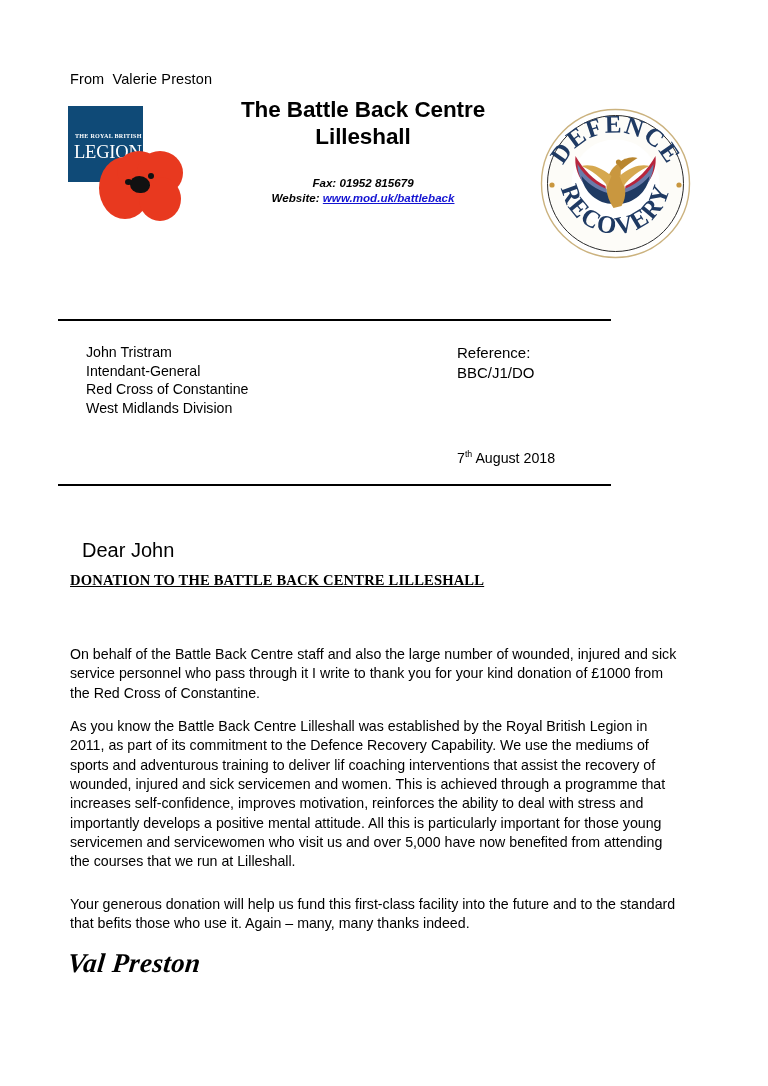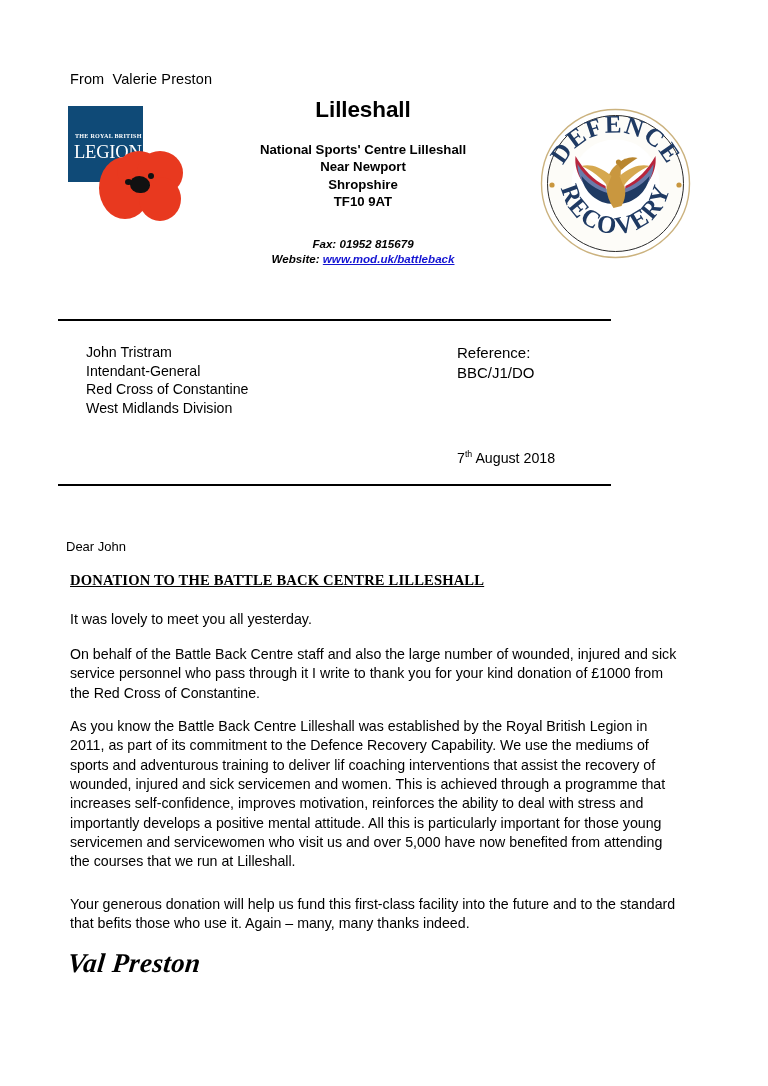--- a/index.html
+++ b/index.html
@@ -203,23 +203,23 @@
   }
   .date-line sup {
     font-size: 0.62em;
     vertical-align: super;
     text-align: right;
   }
 
   
   .salutation {
     position: absolute;
-    left: 66px;
+    left: 82px;
     top: 539px;
-    font-size: 13px;
+    font-size: 20px;
   }
   .subject {
     position: absolute;
     left: 70px;
     top: 572px;
     font-family: "Liberation Serif", serif;
     font-size: 14.6px;
     font-weight: bold;
     text-decoration: underline;
     letter-spacing: 0.15px;
@@ -264,27 +264,22 @@
       <div class="poppy-petal p-left"></div>
       <div class="poppy-petal p-mid"></div>
       <div class="poppy-petal p-right"></div>
       <div class="poppy-petal p-low"></div>
       <div class="poppy-centre"></div>
     </div>
   </div>
 
   <div class="centre-block">
     <div class="org-title">
+      <div>The Battle Back Centre</div>
       <div>Lilleshall</div>
-    </div>
-    <div class="org-address">
-      <div>National Sports' Centre Lilleshall</div>
-      <div>Near Newport</div>
-      <div>Shropshire</div>
-      <div>TF10 9AT</div>
     </div>
     <div class="contact-fax">Fax:  01952 815679</div>
     <div class="contact-web"><span>Website:</span> <span class="url">www.mod.uk/battleback</span></div>
   </div>
 
   <div class="dr-logo">
     <svg viewBox="0 0 155 155" width="155" height="155" aria-hidden="true">
       <defs>
         <path id="arcTop" d="M 20 84 A 57 57 0 0 1 135 84" fill="none"></path>
         <path id="arcBot" d="M 23 80 A 55 55 0 0 0 132 80" fill="none"></path>
@@ -336,20 +331,19 @@
   </div>
 
   <div class="date-line"><span>7</span><sup>th</sup><span> August 2018</span></div>
 
   <div class="rule rule-2"></div>
 
   <div class="salutation">Dear John</div>
 
   <div class="subject">DONATION TO THE BATTLE BACK CENTRE LILLESHALL</div>
 
-  <div class="para para-1">It was lovely to meet you all yesterday.</div>
   <div class="para para-2">On behalf of the Battle Back Centre staff and also the large number of wounded, injured and sick service personnel who pass through it I write to thank you for your kind donation of £1000 from the Red Cross of Constantine.</div>
   <div class="para para-3">As you know the Battle Back Centre Lilleshall was established by the Royal British Legion in 2011, as part of its commitment to the Defence Recovery Capability. We use the mediums of sports and adventurous training to deliver lif coaching interventions that assist the recovery of wounded, injured and sick servicemen and women.  This is achieved through a programme that increases self-confidence, improves motivation, reinforces the ability to deal with stress and importantly develops a positive mental attitude. All this is particularly important for those young servicemen and servicewomen who visit us and over 5,000 have now benefited from attending the courses that we run at Lilleshall.</div>
   <div class="para para-4">Your generous donation will help us fund this first-class facility into the future and to the standard that befits those who use it. Again – many, many thanks indeed.</div>
 
   <div class="signature">Val Preston</div>
 
 </div>
 
 </body></html>

